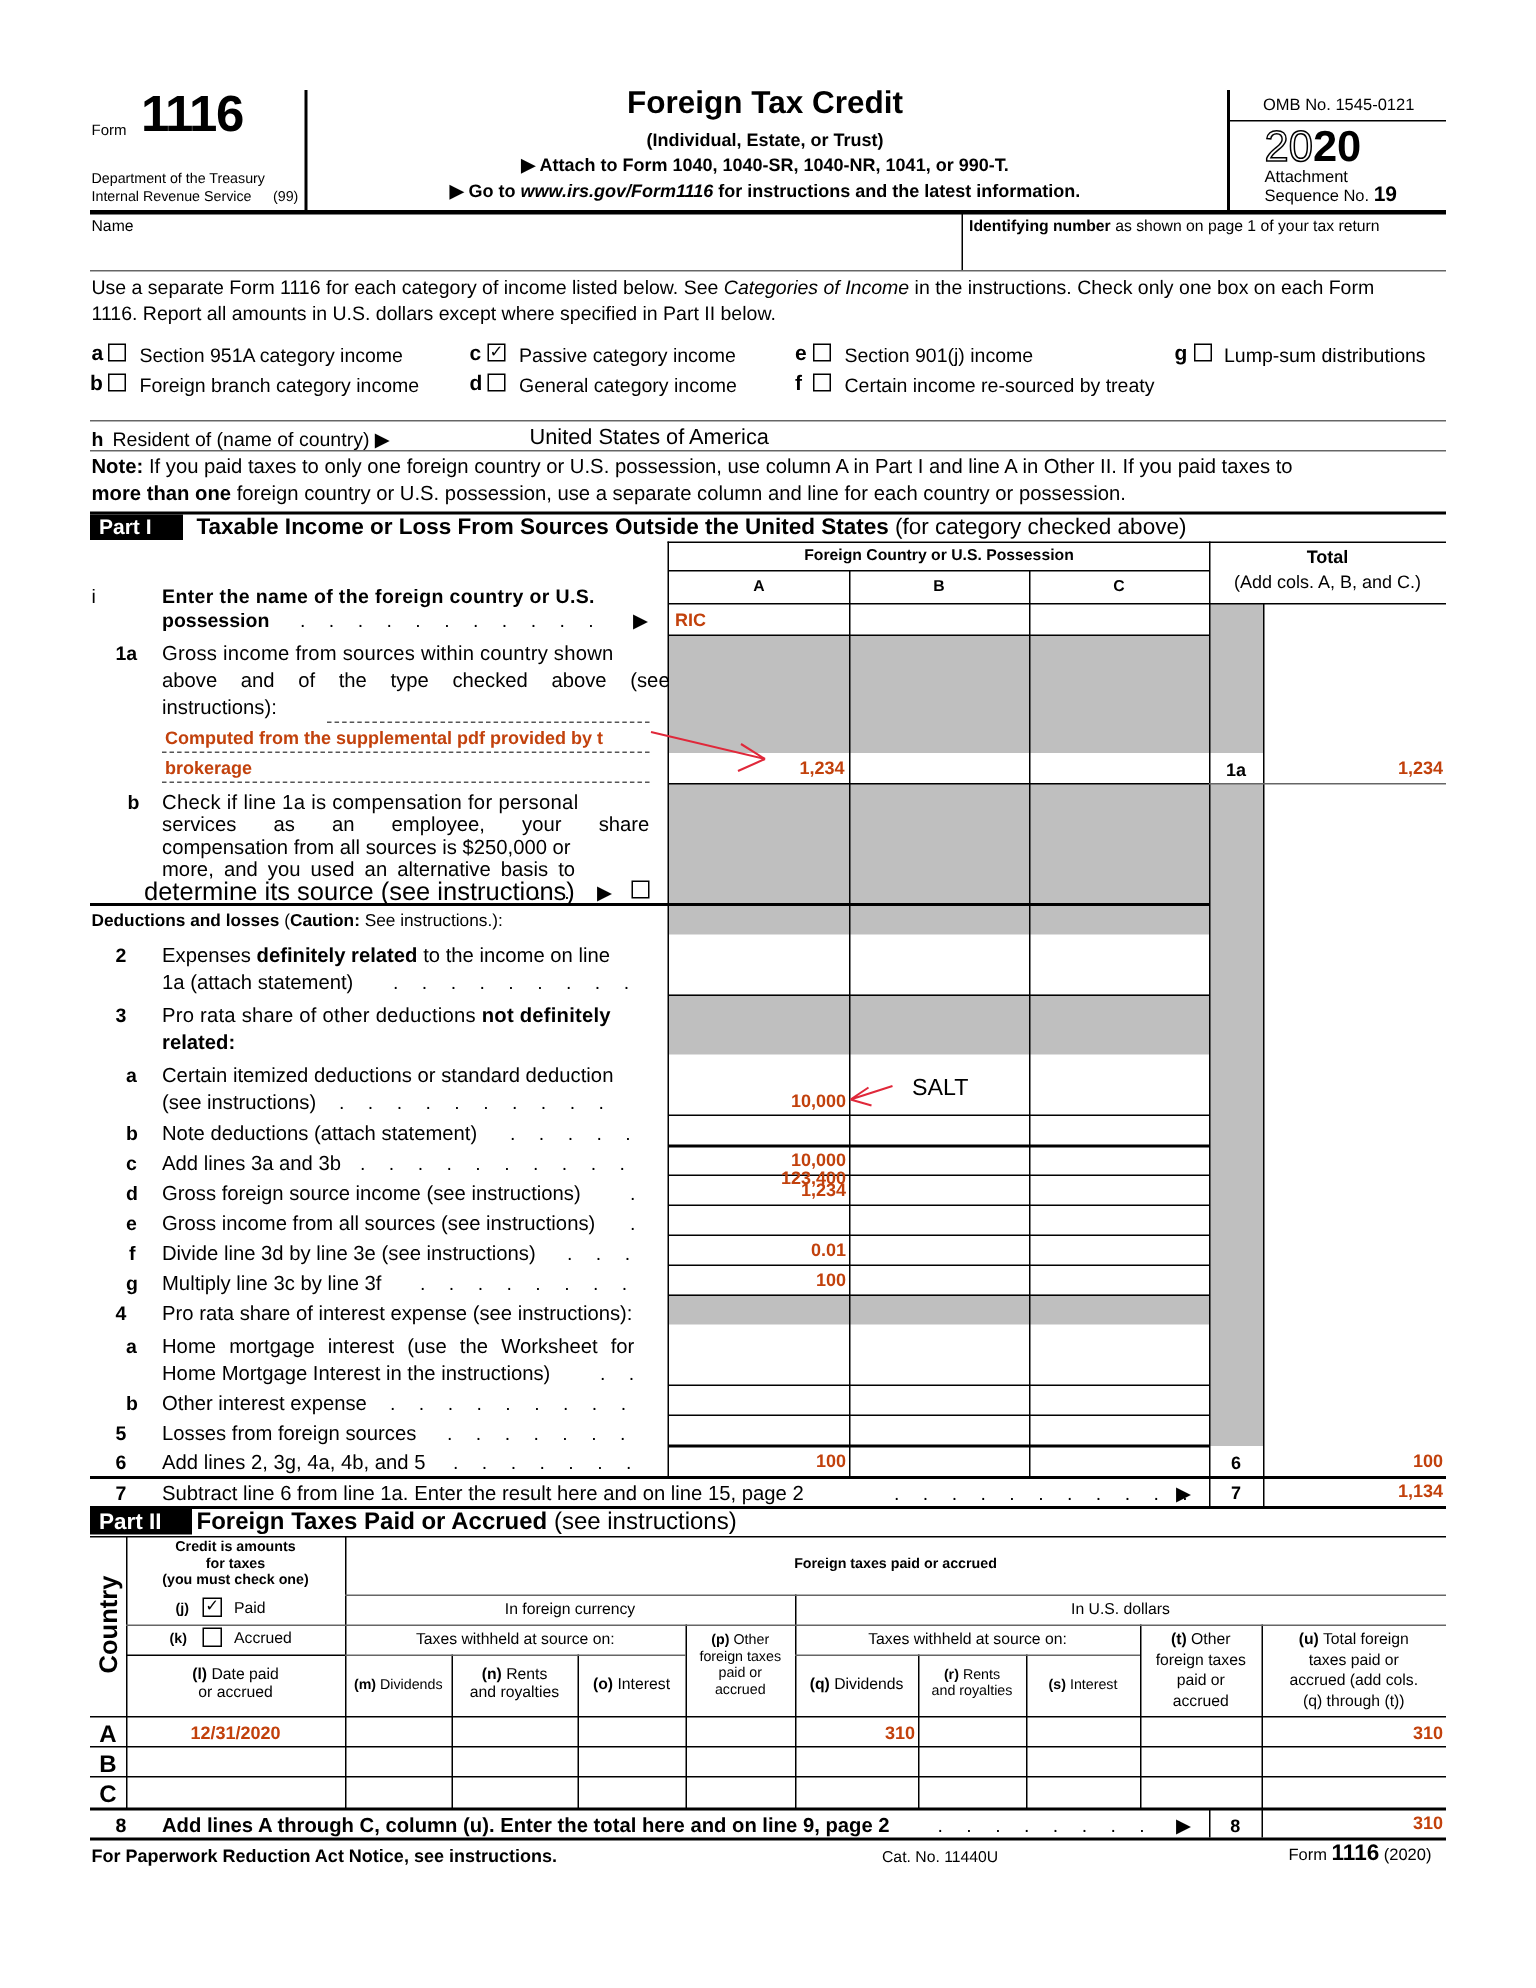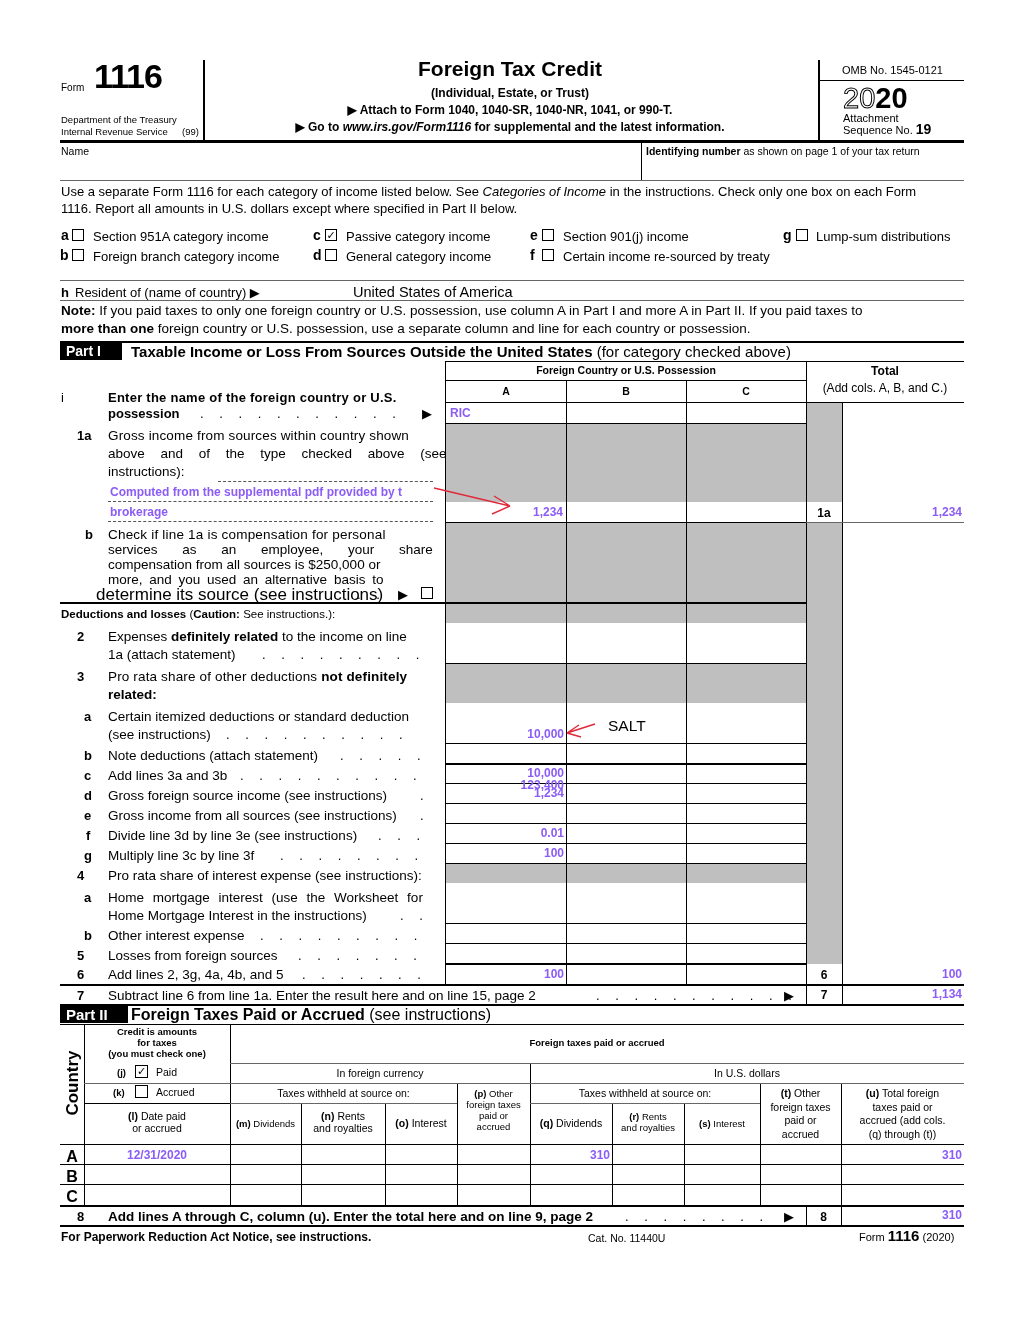--- a/index.html
+++ b/index.html
@@ -3,21 +3,21 @@
 <meta charset="utf-8">
 <style>
   html,body{margin:0;padding:0;background:#fff;}
   body{width:1024px;height:1325px;position:relative;font-family:"Liberation Sans",sans-serif;color:#000;overflow:hidden;}
   .abs{position:absolute;}
   .t{position:absolute;white-space:nowrap;font-size:13px;line-height:15px;}
   .sm{font-size:10.5px;line-height:12px;}
   .xs{font-size:9.5px;line-height:11px;}
   .b{font-weight:bold;}
   .i{font-style:italic;}
-  .blue{color:#8b5cf6;font-weight:bold;font-size:12px;}
+  .blue{color:#c2410c;font-weight:bold;font-size:12px;}
   .hl{position:absolute;height:0;border-top:1px solid #000;}
   .hl2{position:absolute;height:0;border-top:2px solid #000;}
   .hlg{position:absolute;height:0;border-top:1px solid #666;}
   .vl{position:absolute;width:0;border-left:1px solid #000;}
   .vl2{position:absolute;width:0;border-left:2px solid #000;}
   .shade{position:absolute;background:#bfbfbf;}
   .chk{position:absolute;width:12px;height:12px;border:1px solid #000;background:#fff;box-sizing:border-box;font-size:11px;line-height:10px;text-align:center;}
   .dots{letter-spacing:6px;}
   .partlbl{position:absolute;background:#000;color:#fff;font-weight:bold;font-size:14px;line-height:17px;padding:0 6px;}
   .num{position:absolute;text-align:right;}
@@ -32,21 +32,21 @@
   <span class="t b" style="left:94px;top:57px;font-size:34px;line-height:38px;letter-spacing:-1px;">1116</span>
   <span class="t" style="left:61px;top:114px;font-size:9.5px;line-height:11px;">Department of the Treasury</span>
   <span class="t" style="left:61px;top:126px;font-size:9.5px;line-height:11px;">Internal Revenue Service</span>
   <span class="t" style="left:182px;top:126px;font-size:9.5px;line-height:11px;">(99)</span>
   <div class="vl2" style="left:203px;top:60px;height:80px;"></div>
 
   <div class="cen b" style="left:210px;top:57px;width:600px;font-size:21px;line-height:24px;">Foreign Tax Credit</div>
   <div class="cen b" style="left:210px;top:86px;width:600px;font-size:12px;line-height:14px;">(Individual, Estate, or Trust)</div>
   <div class="cen b" style="left:210px;top:103px;width:600px;font-size:12px;line-height:14px;">▶ Attach to Form 1040, 1040-SR, 1040-NR, 1041, or 990-T.</div>
   <div class="cen b" style="left:210px;top:120px;width:600px;font-size:12px;line-height:14px;">
-    <span>▶ Go to </span><span class="i">www.irs.gov/Form1116</span><span> for supplemental and the latest information.</span>
+    <span>▶ Go to </span><span class="i">www.irs.gov/Form1116</span><span> for instructions and the latest information.</span>
   </div>
 
   <div class="vl2" style="left:818px;top:60px;height:80px;"></div>
   <div class="t" style="left:842px;top:63px;font-size:11px;">OMB No. 1545-0121</div>
   <div class="hl" style="left:819px;top:80px;width:145px;"></div>
   <div class="t" style="left:843px;top:82px;font-size:29px;line-height:32px;">
     <span style="color:#fff;-webkit-text-stroke:1px #000;font-weight:normal;">20</span><span class="b">20</span>
   </div>
   <div class="t" style="left:843px;top:112px;font-size:11px;line-height:12px;">Attachment</div>
   <div class="t" style="left:843px;top:123px;font-size:11px;line-height:13px;"><span>Sequence No.</span> <span class="b" style="font-size:14px;">19</span></div>
@@ -97,21 +97,21 @@
   <span class="t" style="left:816px;top:229px;">Lump-sum distributions</span>
 </div>
 
 <div class="hlg" style="left:60px;top:280px;width:904px;"></div>
 
 <span class="t b" style="left:61px;top:285px;">h</span>
 <span class="t" style="left:75px;top:285px;">Resident of (name of country) ▶</span>
 <span class="t" style="left:353px;top:284px;font-size:14.5px;line-height:16px;">United States of America</span>
 <div class="hlg" style="left:60px;top:300px;width:904px;"></div>
 
-<div class="t" style="left:61px;top:303px;font-size:13.5px;line-height:16px;"><b>Note:</b><span> If you paid taxes to only one foreign country or U.S. possession, use column A in Part I and more A in Part II. If you paid taxes to</span></div>
+<div class="t" style="left:61px;top:303px;font-size:13.5px;line-height:16px;"><b>Note:</b><span> If you paid taxes to only one foreign country or U.S. possession, use column A in Part I and line A in Other II. If you paid taxes to</span></div>
 <div class="t" style="left:61px;top:321px;font-size:13.5px;line-height:16px;"><b>more than one</b><span> foreign country or U.S. possession, use a separate column and line for each country or possession.</span></div>
 
 <div class="hl2" style="left:60px;top:341px;width:904px;"></div>
 <div class="partlbl" style="left:60px;top:343px;width:50px;">Part I</div>
 <div class="t" style="left:131px;top:343px;font-size:15px;line-height:17px;"><b>Taxable Income or Loss From Sources Outside the United States</b><span> (for category checked above)</span></div>
 <div class="hl" style="left:445px;top:361px;width:519px;"></div>
 
 <div>
 
   <div class="shade" style="left:446px;top:424px;width:360px;height:78px;"></div>

